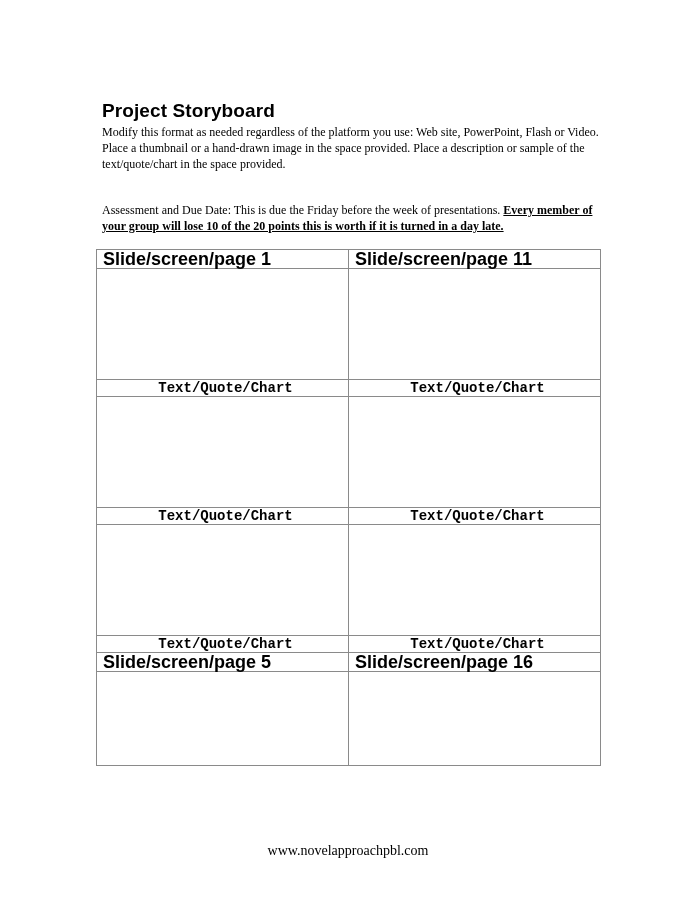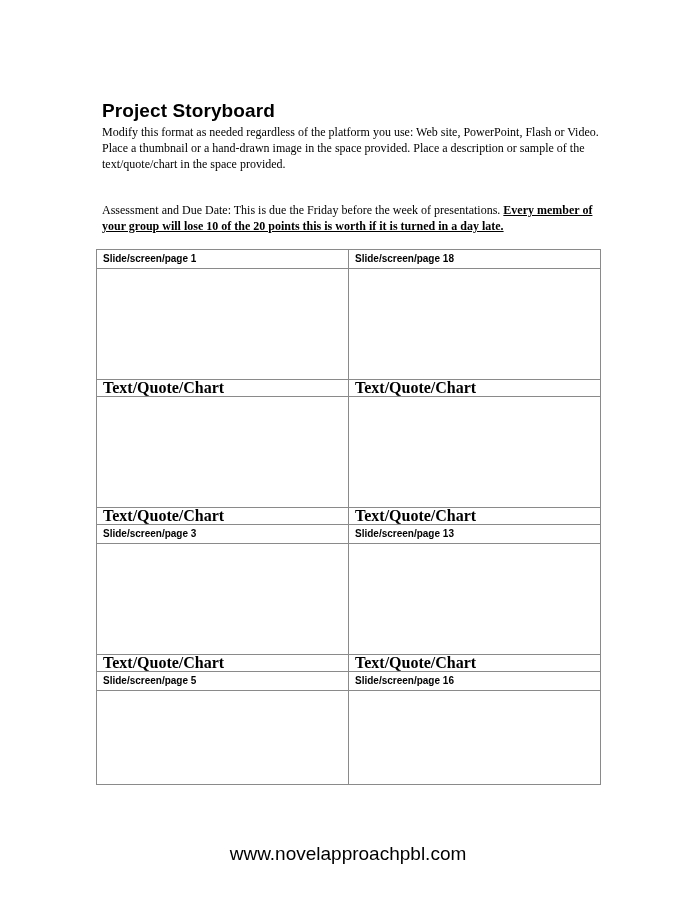--- a/index.html
+++ b/index.html
@@ -18,73 +18,69 @@
   .warn { font-weight: bold; text-decoration: underline; }
   table.sb {
     position: absolute; left: 96px; top: 249px; width: 505px;
     border-collapse: collapse; table-layout: fixed;
   }
   table.sb td {
     border: 1px solid #8a8a8a; padding: 0 0 0 6px; vertical-align: top;
   }
   td.hdr {
     height: 18px; font-family: "Liberation Sans", sans-serif; font-weight: bold;
-    font-size: 10px; line-height: 18px;
+    font-size: 18px; line-height: 18px;
   }
   td.img { height: 110px; }
   td.img-last { height: 93px; }
   td.txt {
-    height: 16px; font-family: Liberation Serif, serif; font-weight: bold;
-    font-size: 16px; line-height: 16px;
+    height: 16px; font-family: Liberation Mono, monospace; font-weight: bold;
+    font-size: 14px; line-height: 16px; text-align: center;
   }
   .footer {
     position: absolute; left: 0; width: 696px; top: 843px; text-align: center;
-    font-family: Liberation Sans, sans-serif; font-size: 19px;
+    font-family: Liberation Serif, serif; font-size: 14px;
   }
 </style>
 </head>
 <body>
 
 <div class="title">Project Storyboard</div>
 
 <div class="para p1">Modify this format as needed regardless of the platform you use: Web site, PowerPoint, Flash or Video. Place a thumbnail or a hand-drawn image in the space provided. Place a description or sample of the text/quote/chart in the space provided.</div>
 
 <div class="para p2">
   <span>Assessment and Due Date: This is due the Friday before the week of presentations.</span>
   <span class="warn">Every member of your group will lose 10 of the 20 points this is worth if it is turned in a day late.</span>
 </div>
 
 <table class="sb">
   <tbody>
     <tr>
       <td class="hdr">Slide/screen/page 1</td>
-      <td class="hdr">Slide/screen/page 18</td>
+      <td class="hdr">Slide/screen/page 11</td>
     </tr>
     <tr>
       <td class="img"></td>
       <td class="img"></td>
     </tr>
     <tr>
       <td class="txt">Text/Quote/Chart</td>
       <td class="txt">Text/Quote/Chart</td>
     </tr>
 
     <tr>
       <td class="img"></td>
       <td class="img"></td>
     </tr>
     <tr>
       <td class="txt">Text/Quote/Chart</td>
       <td class="txt">Text/Quote/Chart</td>
     </tr>
 
-    <tr>
-      <td class="hdr">Slide/screen/page 3</td>
-      <td class="hdr">Slide/screen/page 13</td>
-    </tr>
     <tr>
       <td class="img"></td>
       <td class="img"></td>
     </tr>
     <tr>
       <td class="txt">Text/Quote/Chart</td>
       <td class="txt">Text/Quote/Chart</td>
     </tr>
 
     <tr>

